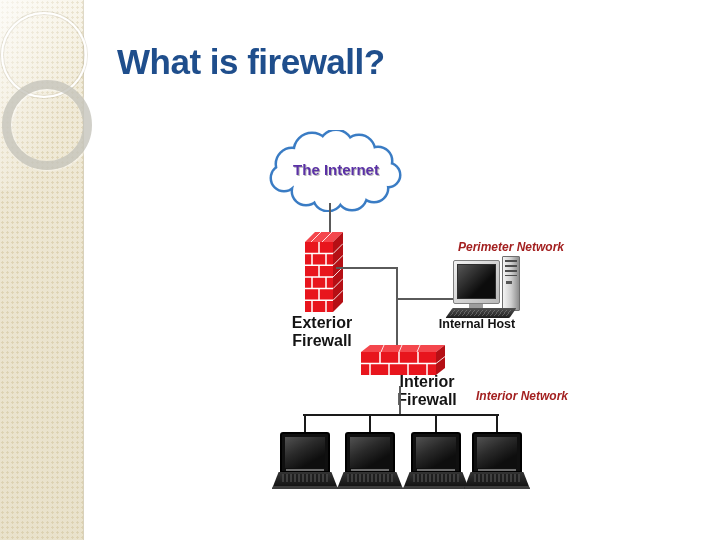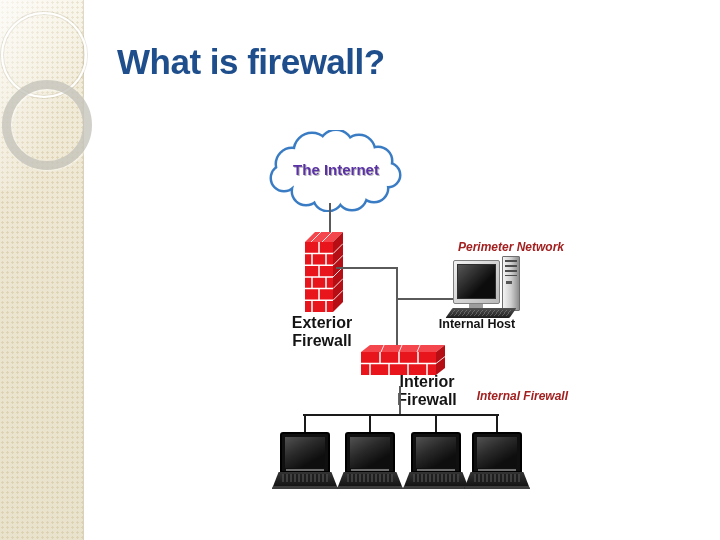--- a/index.html
+++ b/index.html
@@ -213,21 +213,21 @@
       <polygon class="fw-side" points="77,9 86,2 86,25 77,32"></polygon>
       <path class="fw-mortar-thin" d="M77,20.5 L86,13.5"></path>
       <rect class="fw-face" x="2" y="9" width="75" height="23"></rect>
       <path class="fw-mortar" d="M2,20.5 H77"></path>
       <path class="fw-mortar" d="M21,9 V20.5 M40,9 V20.5 M59,9 V20.5 M11,20.5 V32 M30,20.5 V32 M49,20.5 V32 M68,20.5 V32"></path>
     </svg>
     <div class="black-label" style="left:352px;top:373px;width:100px;margin-left:25px;">Interior Firewall</div>
 
     <div class="line" style="left:399px;top:386px;width:2px;height:30px;"></div>
 
-    <div class="red-label" style="left:428px;top:389px;width:104px;">Internal Firewall</div>
+    <div class="red-label" style="left:428px;top:389px;width:104px;">Interior Network</div>
 
     <div class="line dark" style="left:303px;top:414px;width:196px;height:2px;"></div>
     <div class="line dark" style="left:304px;top:414px;width:2px;height:19px;"></div>
     <div class="line dark" style="left:369px;top:414px;width:2px;height:19px;"></div>
     <div class="line dark" style="left:435px;top:414px;width:2px;height:19px;"></div>
     <div class="line dark" style="left:496px;top:414px;width:2px;height:19px;"></div>
 
     <div class="laptop" style="left:271px;">
       <div class="laptop-screen"></div>
       <div class="laptop-base"></div>

